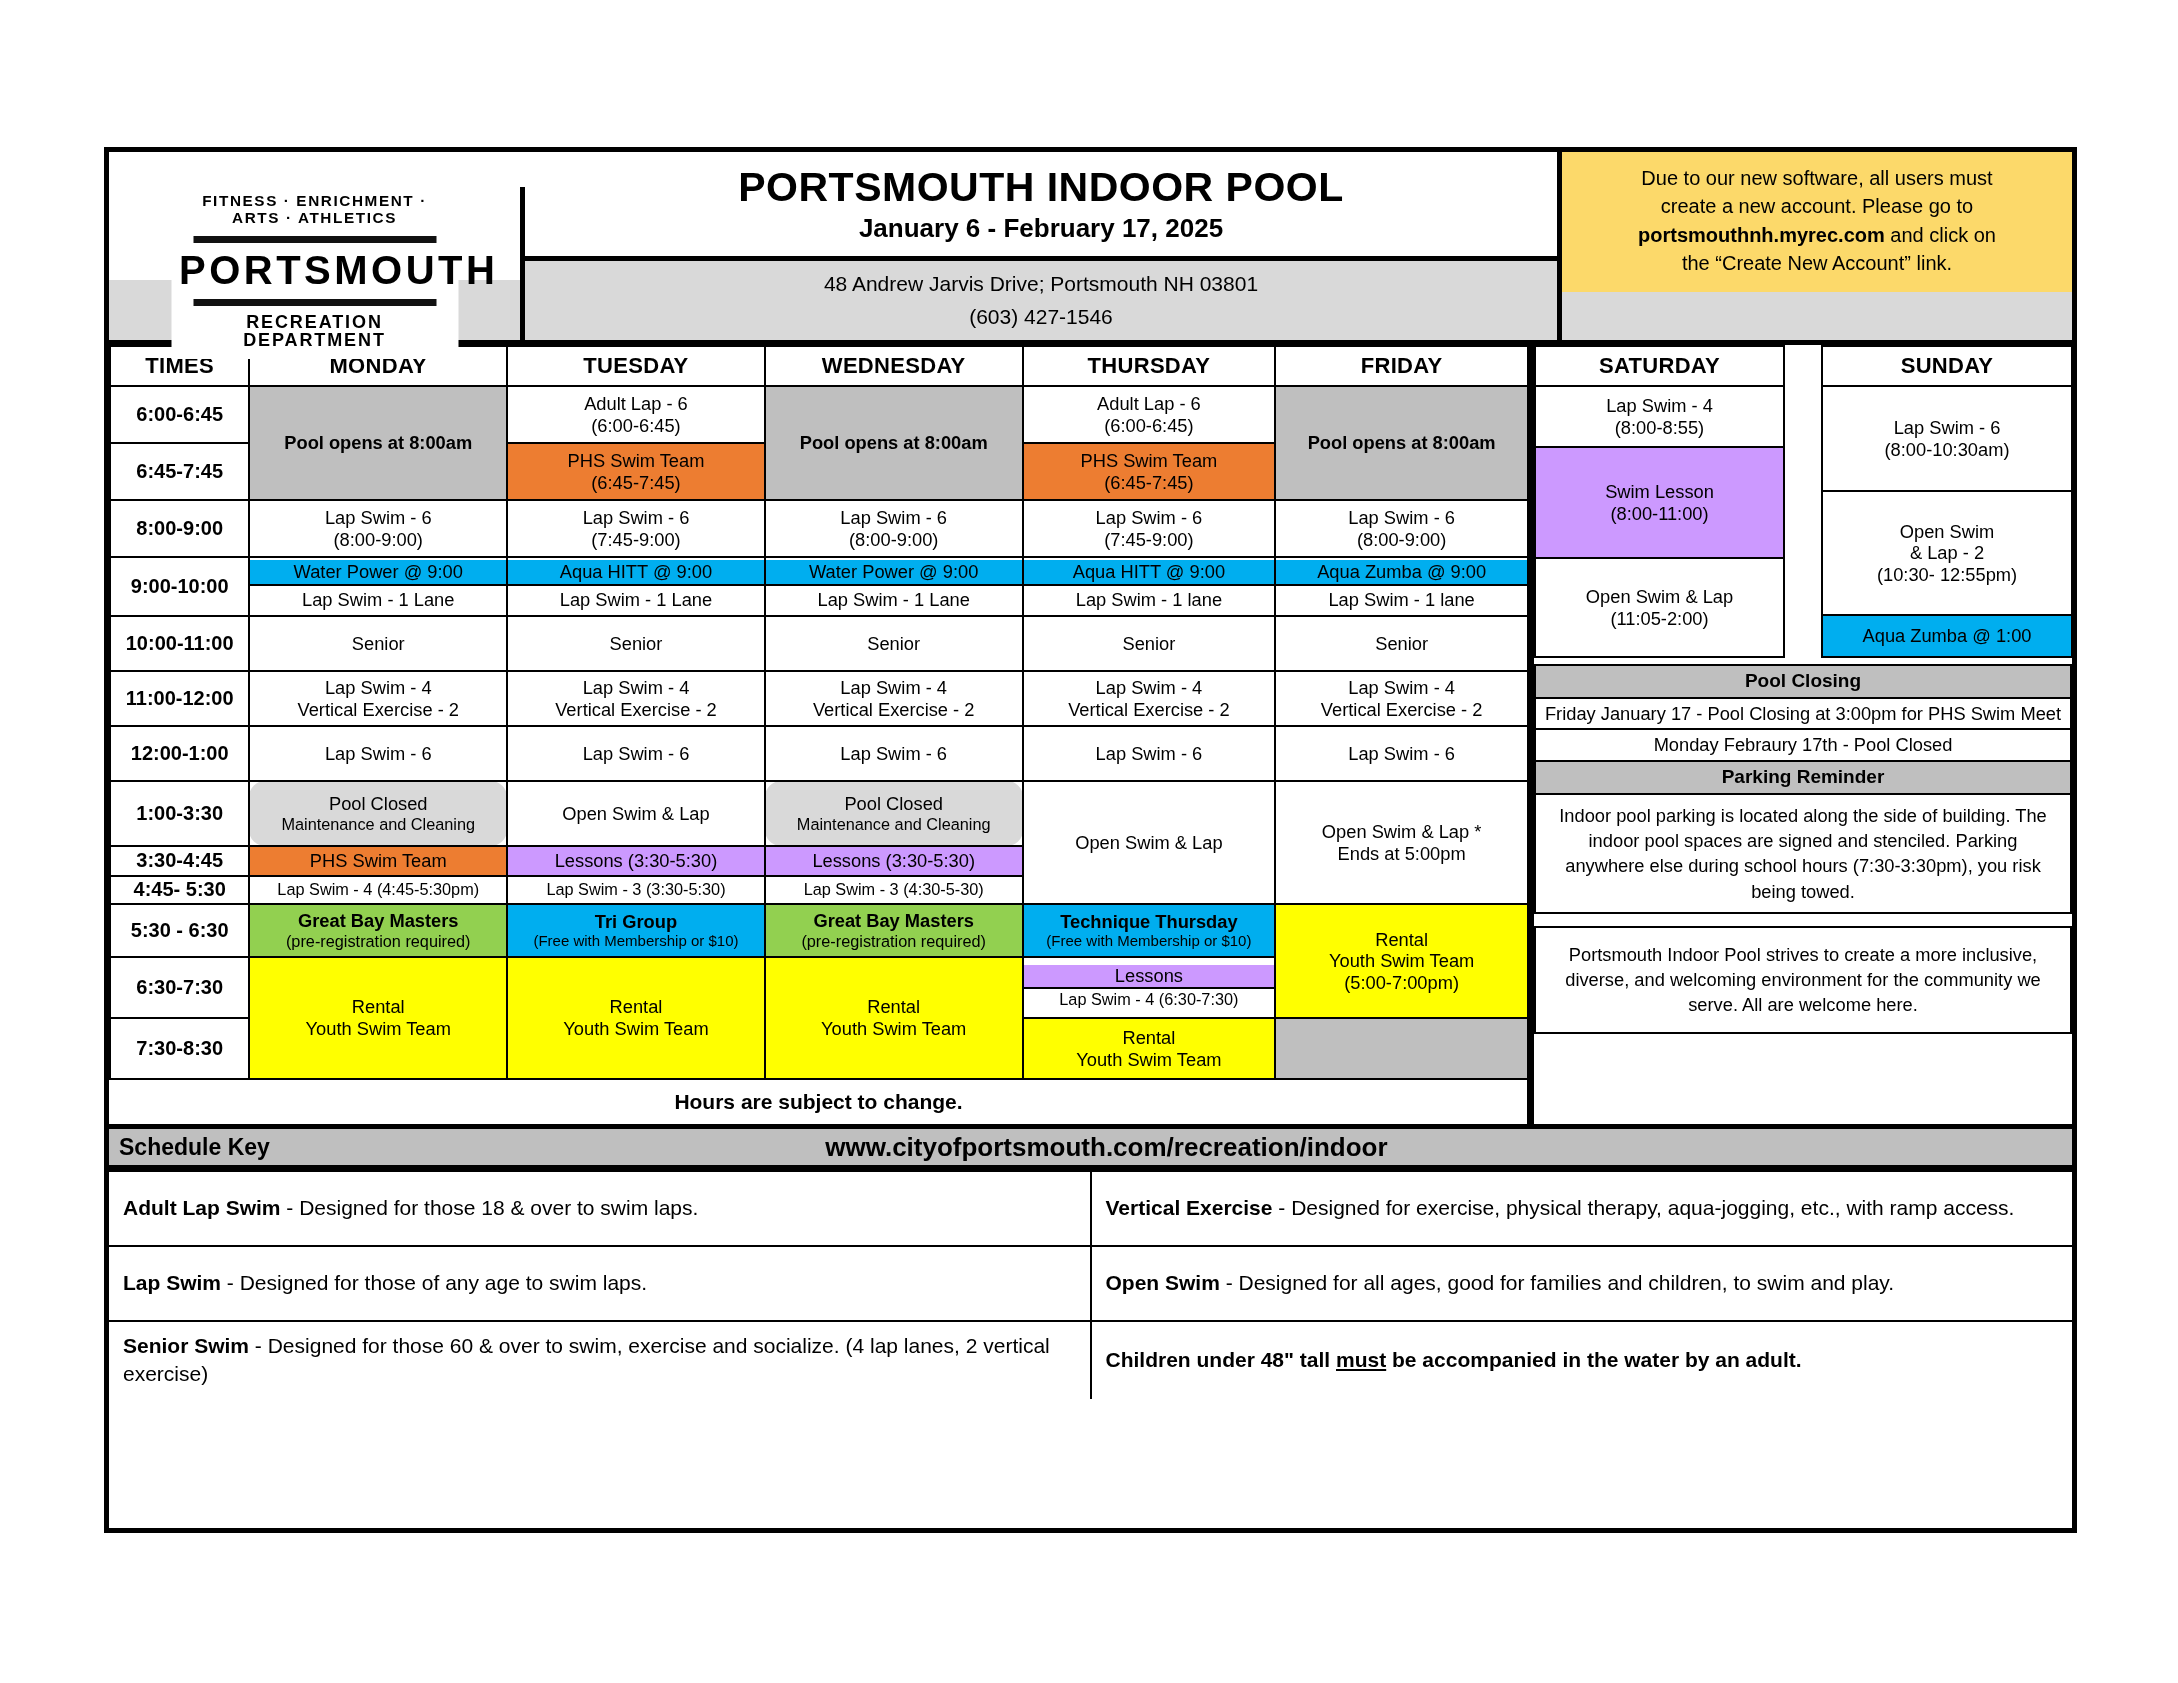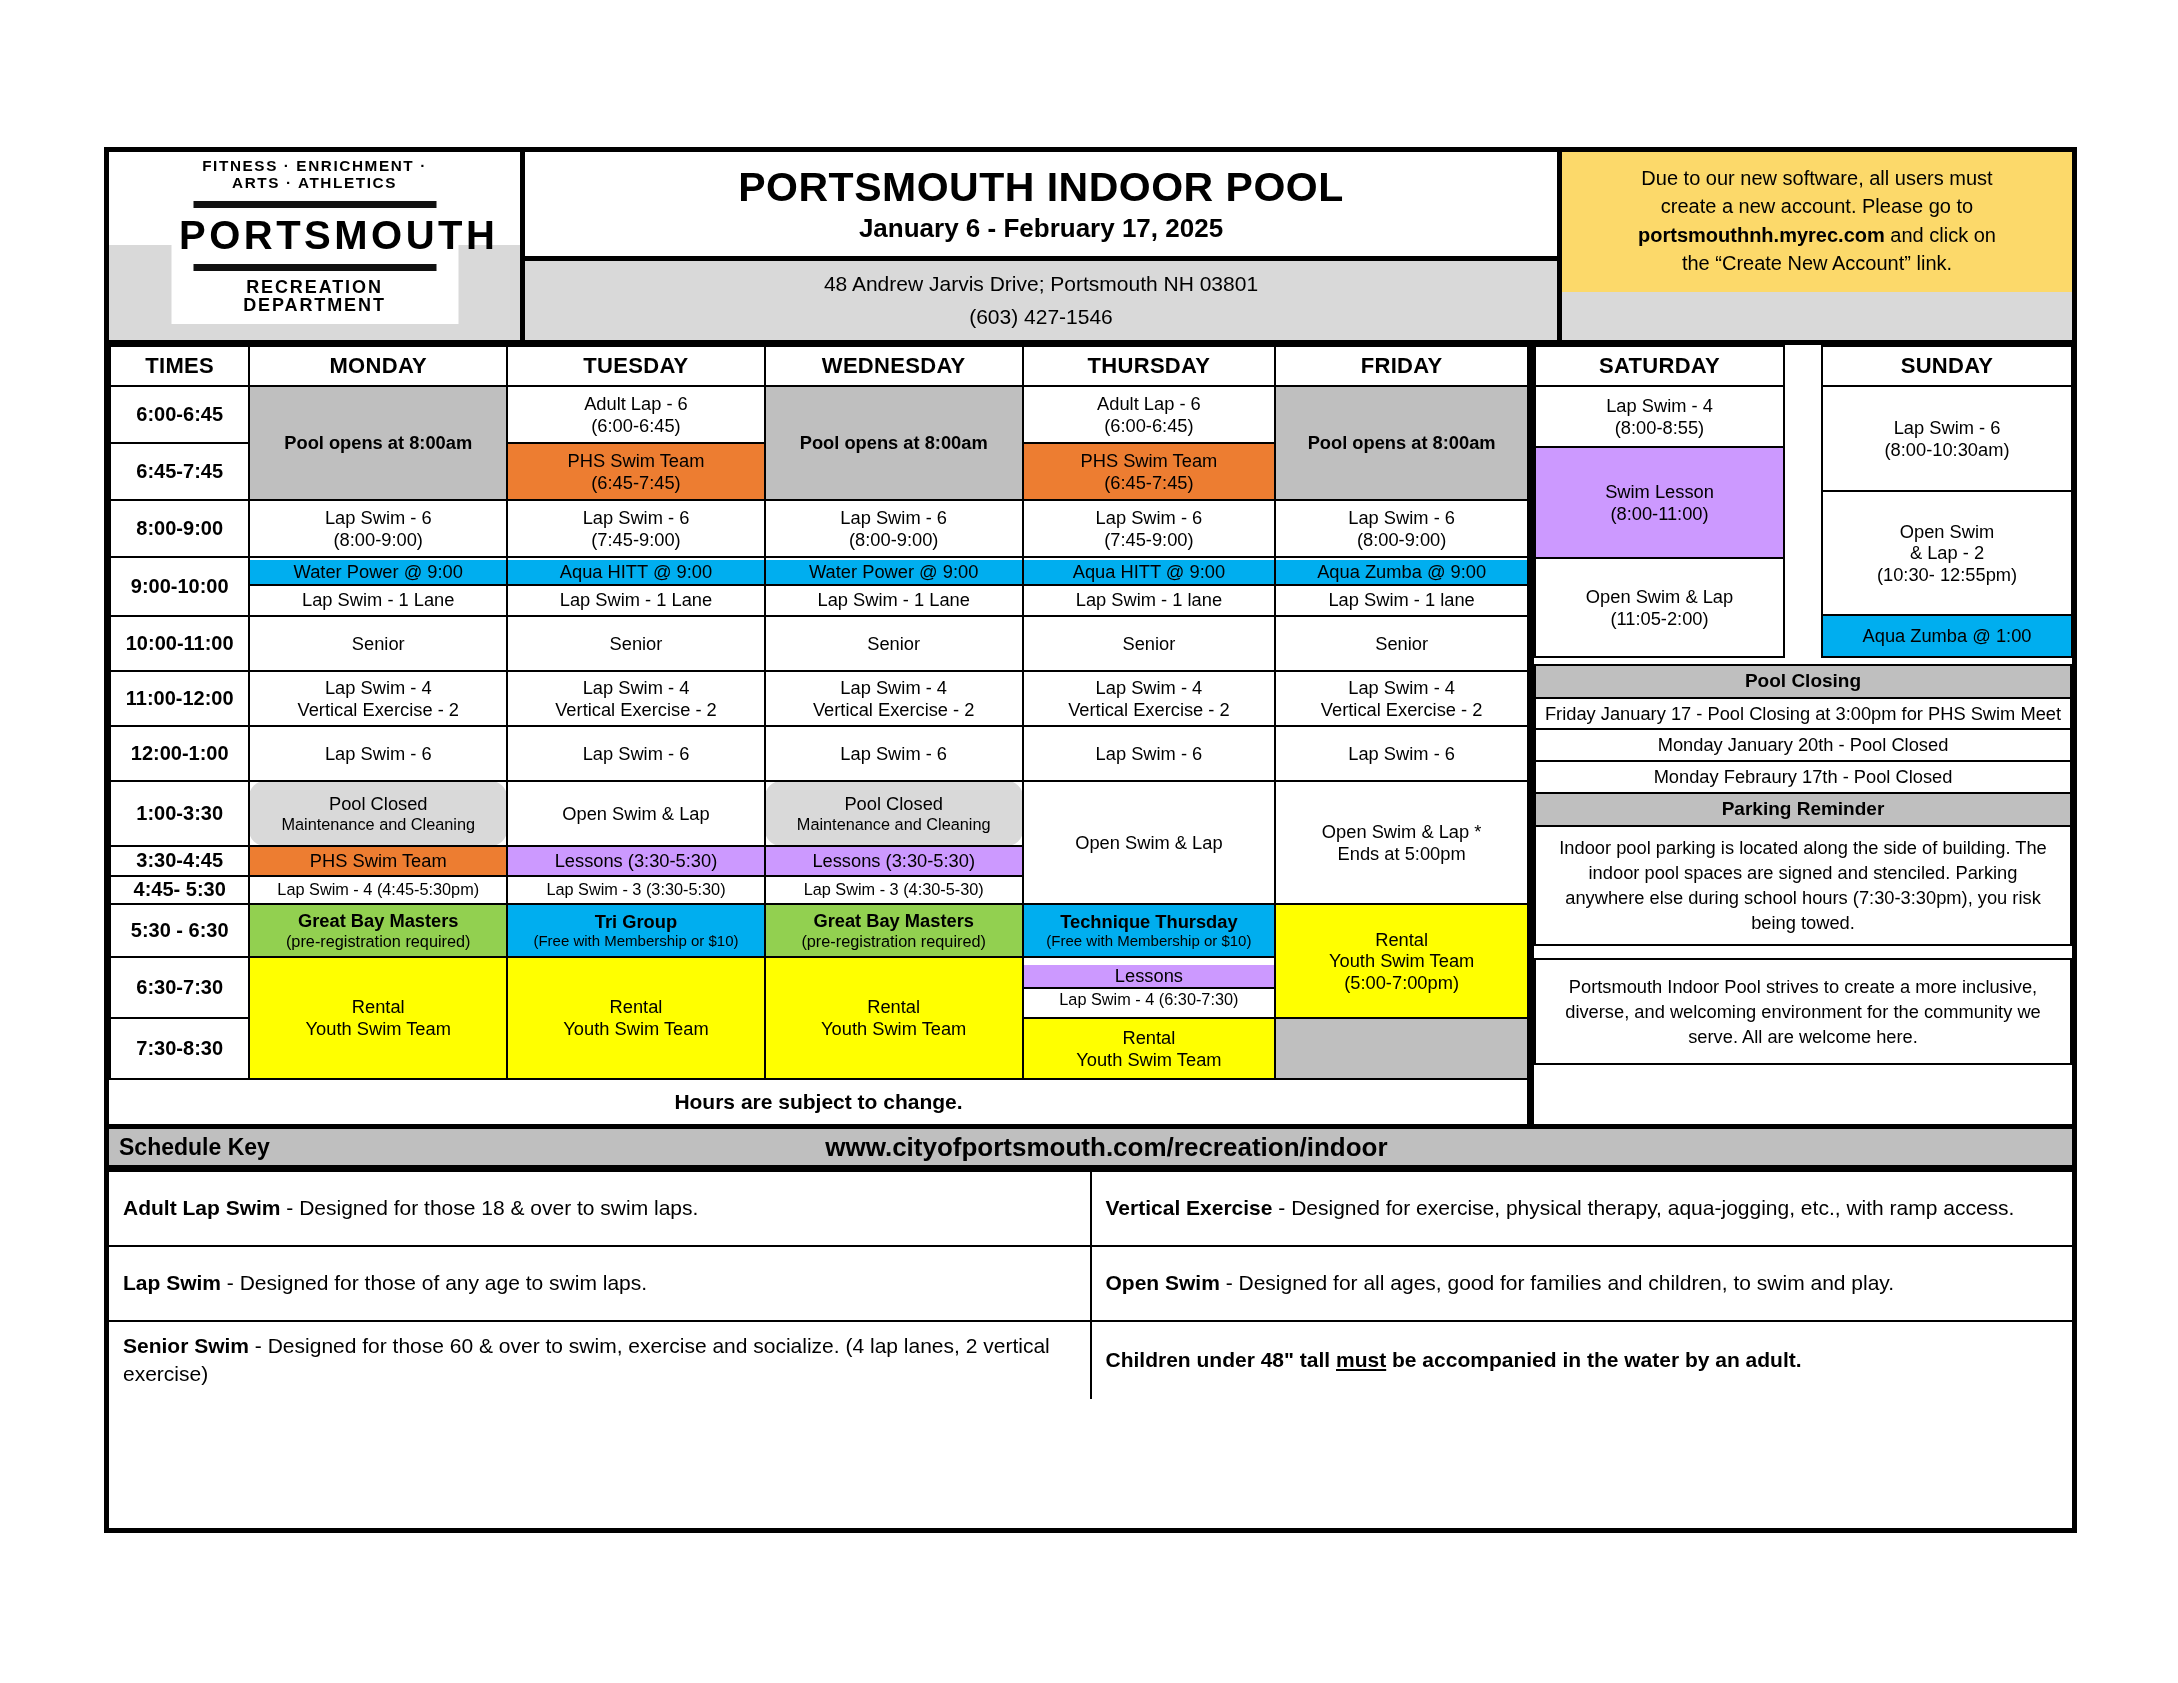--- a/index.html
+++ b/index.html
@@ -2,21 +2,21 @@
 <html><head>
 <meta charset="utf-8">
 <style>
   html,body{margin:0;padding:0;background:#fff;}
   body{width:2178px;height:1683px;font-family:"Liberation Sans",sans-serif;color:#000;}
   .page{position:relative;width:2178px;height:1683px;box-sizing:border-box;padding:0;}
   .sheet{position:absolute;left:104px;top:147px;width:1973px;height:1386px;border:5px solid #000;box-sizing:border-box;background:#fff;}
 
   
   .hdr{display:flex;height:193px;border-bottom:5px solid #000;box-sizing:border-box;}
-  .hdr-logo{width:416px;border-right:5px solid #000;box-sizing:border-box;position:relative;background:#fff;display:flex;flex-direction:column;}
+  .hdr-logo{width:416px;border-right:5px solid #000;box-sizing:border-box;position:relative;background:#fff;display:flex;flex-direction:column;margin-top:35px;}
   .logo-top{flex:0 0 93px;background:#fff;display:flex;align-items:flex-end;justify-content:center;}
   .logo-bot{flex:1;background:#d9d9d9;position:relative;}
   .logo-card{position:absolute;left:50%;transform:translateX(-50%);top:-93px;width:287px;background:#fff;padding:6px 8px 10px 8px;box-sizing:border-box;text-align:center;}
   .logo-tag{font-size:15.3px;letter-spacing:1.6px;font-weight:bold;line-height:1.1;}
   .logo-rule{height:7px;background:#111;margin:9px 14px 7px 14px;}
   .logo-name{font-size:40px;font-weight:bold;letter-spacing:3.5px;line-height:1;}
   .logo-dept{font-size:18px;font-weight:bold;letter-spacing:1.9px;line-height:1;margin-top:3px;}
 
   .hdr-mid{flex:1;display:flex;flex-direction:column;}
   .hdr-title-wrap{flex:0 0 109px;border-bottom:5px solid #000;box-sizing:border-box;display:flex;flex-direction:column;align-items:center;justify-content:center;background:#fff;}
@@ -397,23 +397,20 @@
 
       <table class="rt" style="margin-top:6px">
         <tbody>
               <tr>
           <td class="hd">Pool Closing</td>
         </tr>
         <tr>
           <td>Friday January 17 - Pool Closing at 3:00pm for PHS Swim Meet</td>
         </tr>
         <tr>
-          <td>Monday January 20th - Pool Closed</td>
-        </tr>
-        <tr>
           <td>Monday Febraury 17th - Pool Closed</td>
         </tr>
         <tr>
           <td class="hd">Parking Reminder</td>
         </tr>
         <tr>
           <td class="para">Indoor pool parking is located along the side of building. The indoor pool spaces are signed and stenciled. Parking anywhere else during school hours (7:30-3:30pm), you risk being towed.</td>
         </tr>
       </tbody>
           </table>

